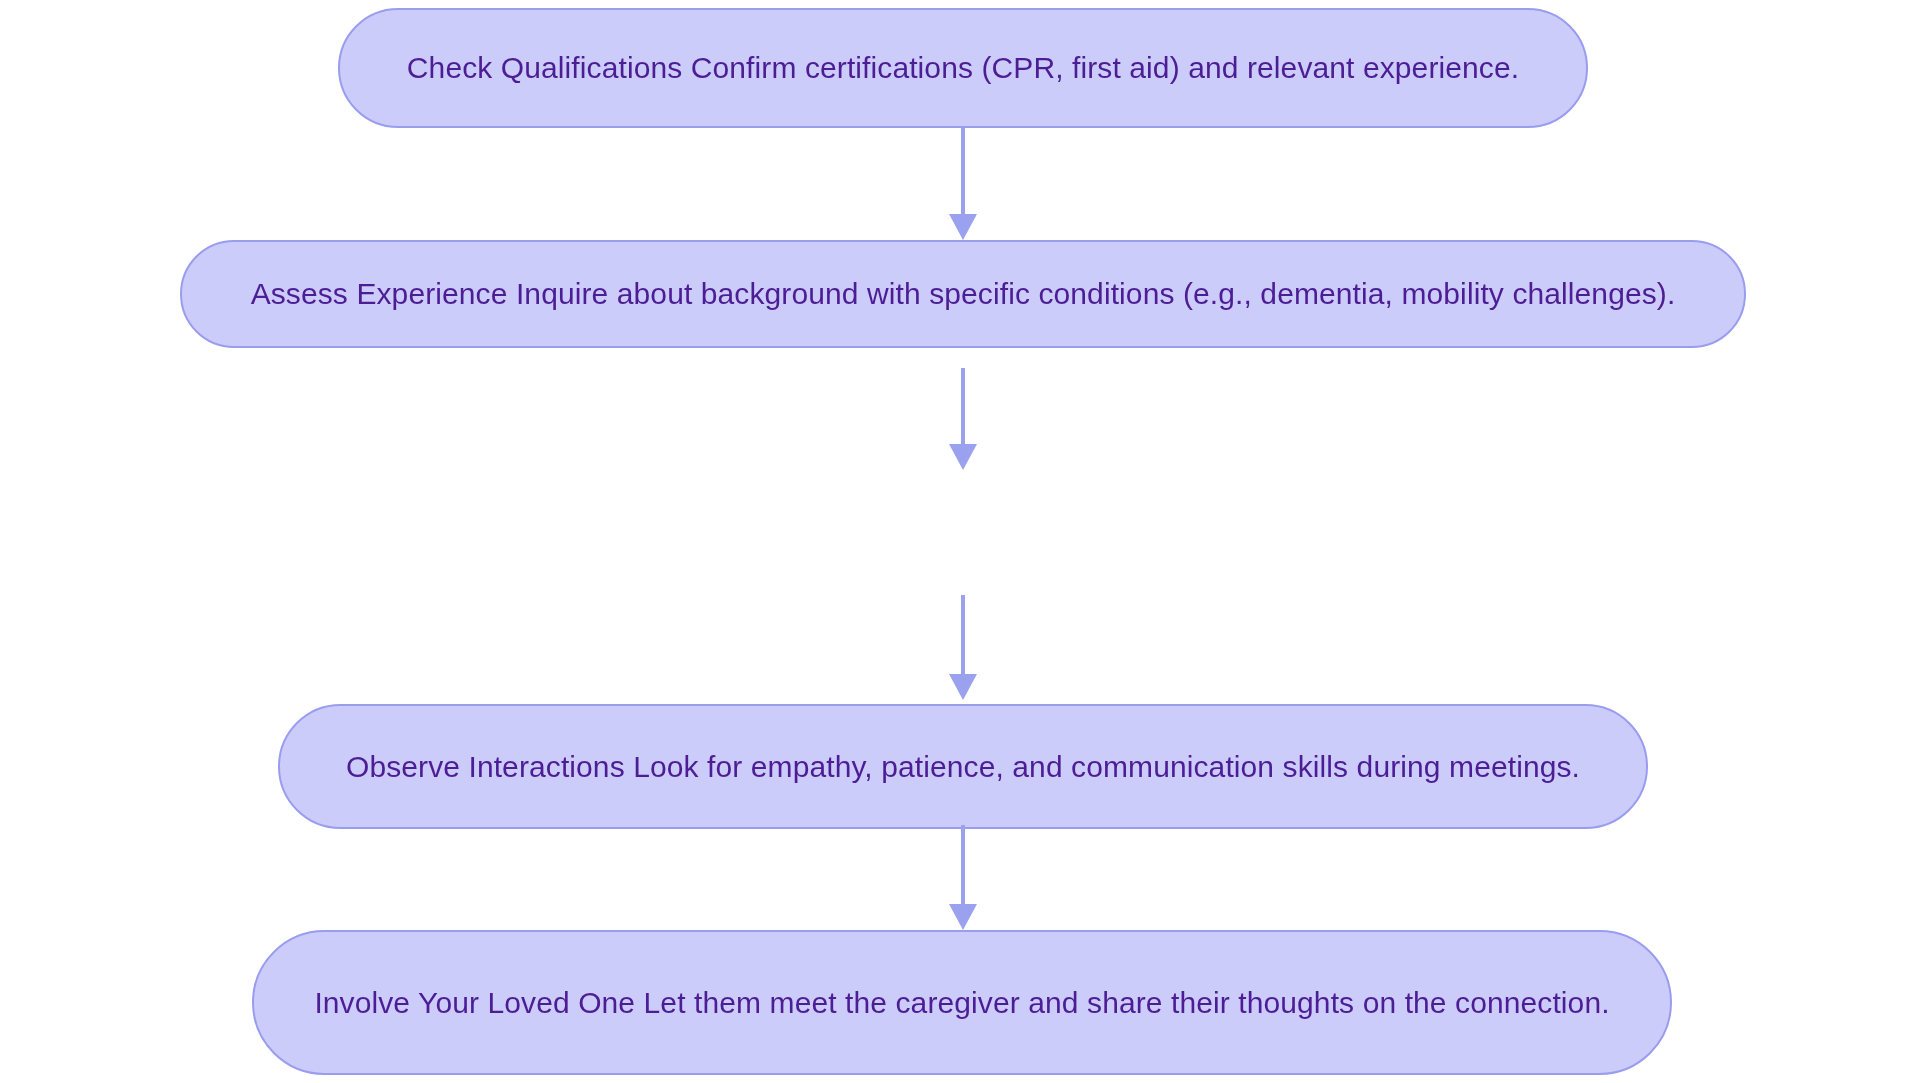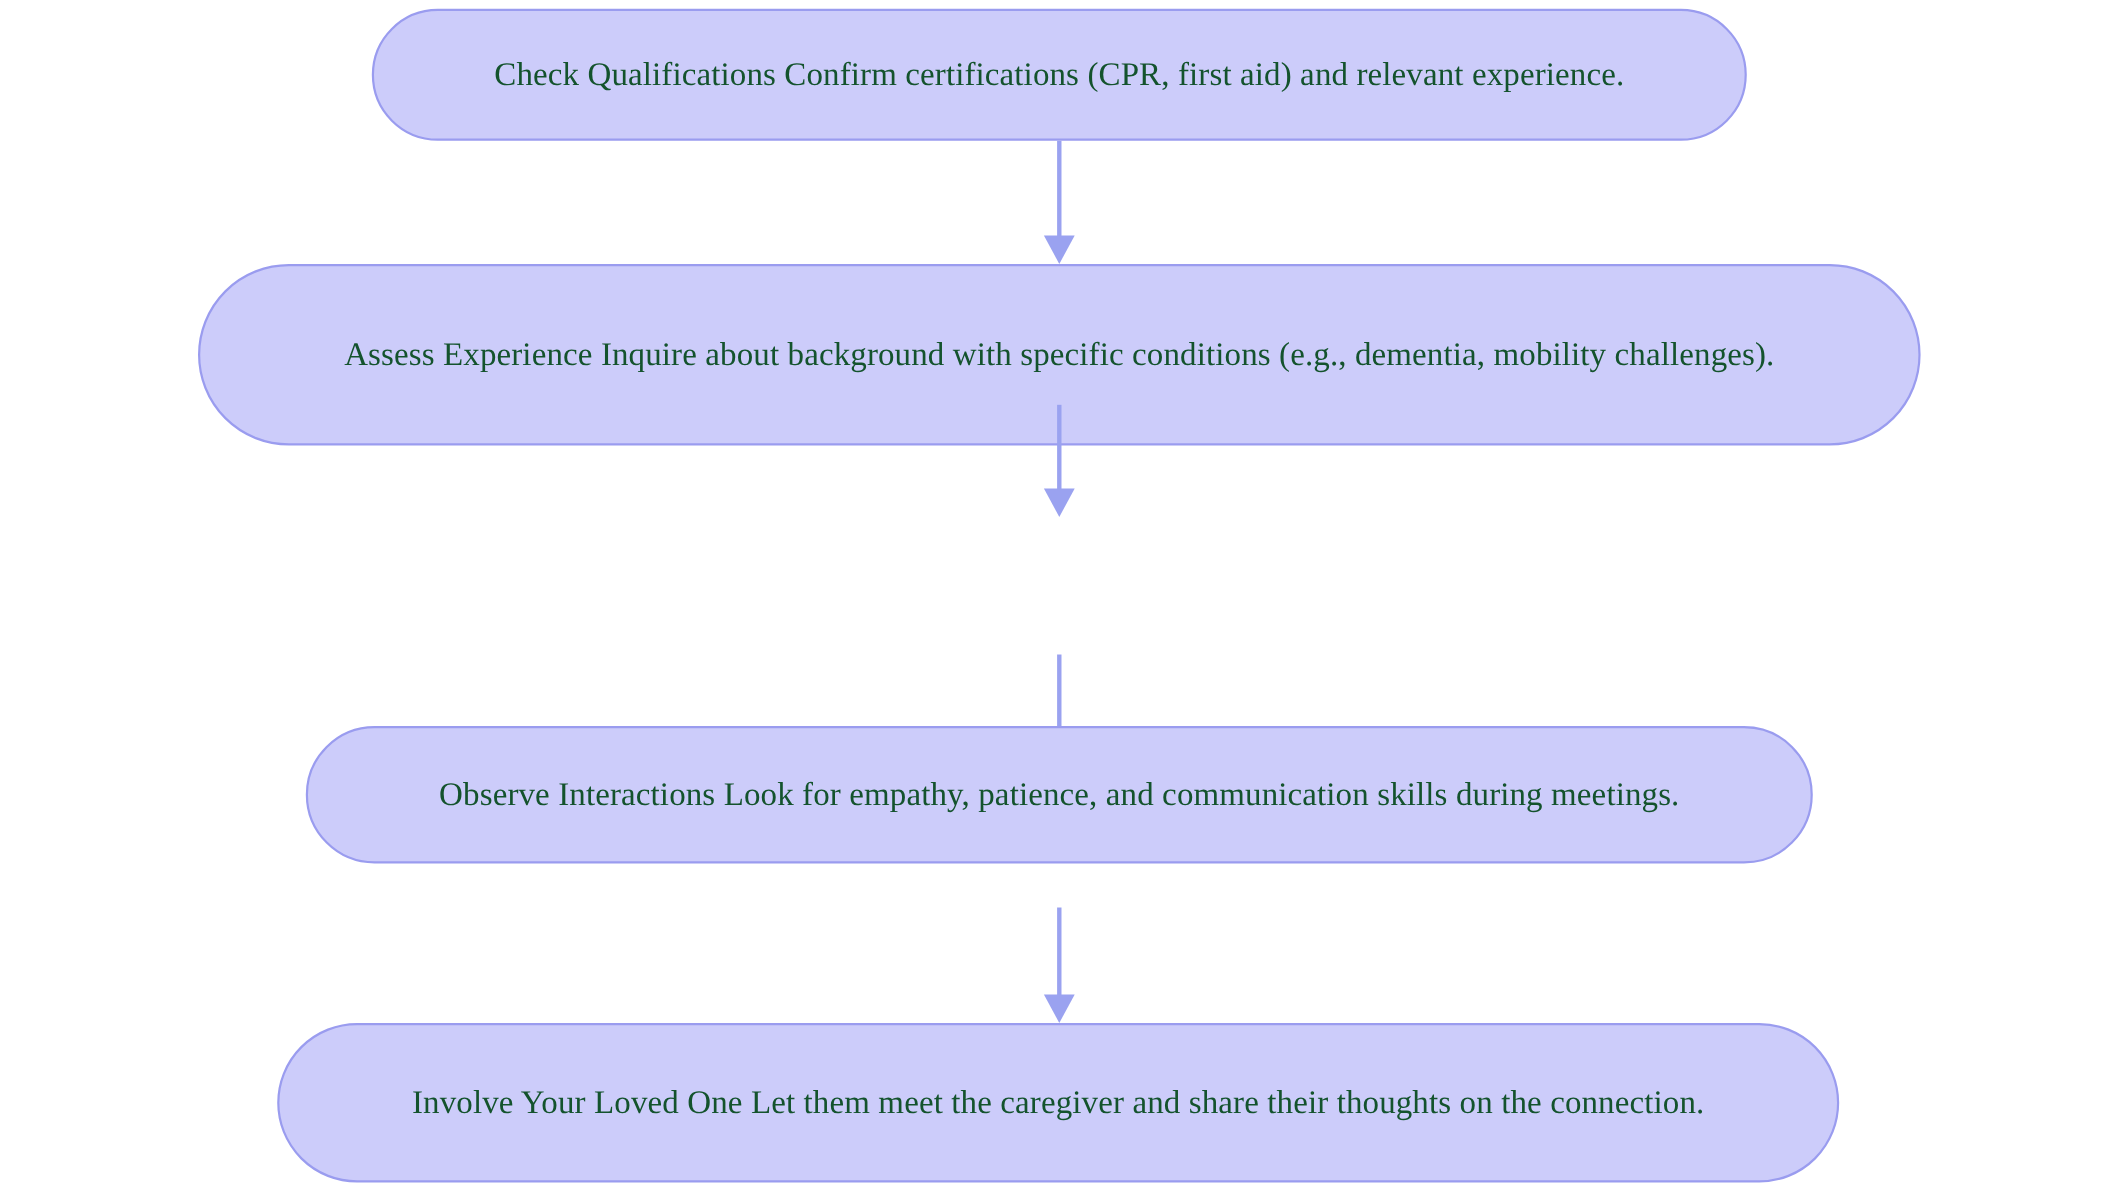--- a/index.html
+++ b/index.html
@@ -27,27 +27,27 @@
     background: #ccccfa;
     border: 2px solid #9a9cef;
     border-radius: 999px;
     display: flex;
     align-items: center;
     justify-content: center;
     text-align: center;
     padding: 0 46px;
   }
   .node-label {
-    color: #14532d;
+    color: #4c1d95;
     font-size: 30px;
     font-weight: 400;
     line-height: 1.2;
     letter-spacing: 0.1px;
     white-space: nowrap;
-    font-family: Liberation Serif, serif;
+    font-family: Liberation Sans, sans-serif;
   }
   .connector {
     position: absolute;
     width: 40px;
     pointer-events: none;
   }
   .connector svg {
     display: block;
     overflow: visible;
   }
@@ -61,40 +61,40 @@
     <span class="node-label">Check Qualifications Confirm certifications (CPR, first aid) and relevant experience.</span>
   </div>
 
   <div class="connector" style="left:943px; top:128px; height:112px;">
     <svg width="40" height="112" viewBox="0 0 40 112" xmlns="http://www.w3.org/2000/svg">
       <line x1="20" y1="0" x2="20" y2="88" stroke="#9aa2f0" stroke-width="4"></line>
       <polygon points="6,86 34,86 20,112" fill="#9aa2f0"></polygon>
     </svg>
   </div>
 
-  <div class="node" style="left:180px; top:240px; width:1566px; height:165px;text-align:center;">
+  <div class="node" style="left:180px; top:240px; width:1566px; height:108px;text-align:center;">
     <span class="node-label">Assess Experience Inquire about background with specific conditions (e.g., dementia, mobility challenges).</span>
   </div>
 
   <div class="connector" style="left:943px; top:368px; height:102px;">
     <svg width="40" height="102" viewBox="0 0 40 102" xmlns="http://www.w3.org/2000/svg">
       <line x1="20" y1="0" x2="20" y2="78" stroke="#9aa2f0" stroke-width="4"></line>
       <polygon points="6,76 34,76 20,102" fill="#9aa2f0"></polygon>
     </svg>
   </div>
 
 
   <div class="connector" style="left:943px; top:595px; height:105px;">
     <svg width="40" height="105" viewBox="0 0 40 105" xmlns="http://www.w3.org/2000/svg">
       <line x1="20" y1="0" x2="20" y2="81" stroke="#9aa2f0" stroke-width="4"></line>
       <polygon points="6,79 34,79 20,105" fill="#9aa2f0"></polygon>
     </svg>
   </div>
 
-  <div class="node" style="left:278px; top:660px; width:1370px; height:125px;align-items:center;">
+  <div class="node" style="left:278px; top:704px; width:1370px; height:125px;align-items:center;">
     <span class="node-label">Observe Interactions Look for empathy, patience, and communication skills during meetings.</span>
   </div>
 
   <div class="connector" style="left:943px; top:825px; height:105px;">
     <svg width="40" height="105" viewBox="0 0 40 105" xmlns="http://www.w3.org/2000/svg">
       <line x1="20" y1="0" x2="20" y2="81" stroke="#9aa2f0" stroke-width="4"></line>
       <polygon points="6,79 34,79 20,105" fill="#9aa2f0"></polygon>
     </svg>
   </div>
 

